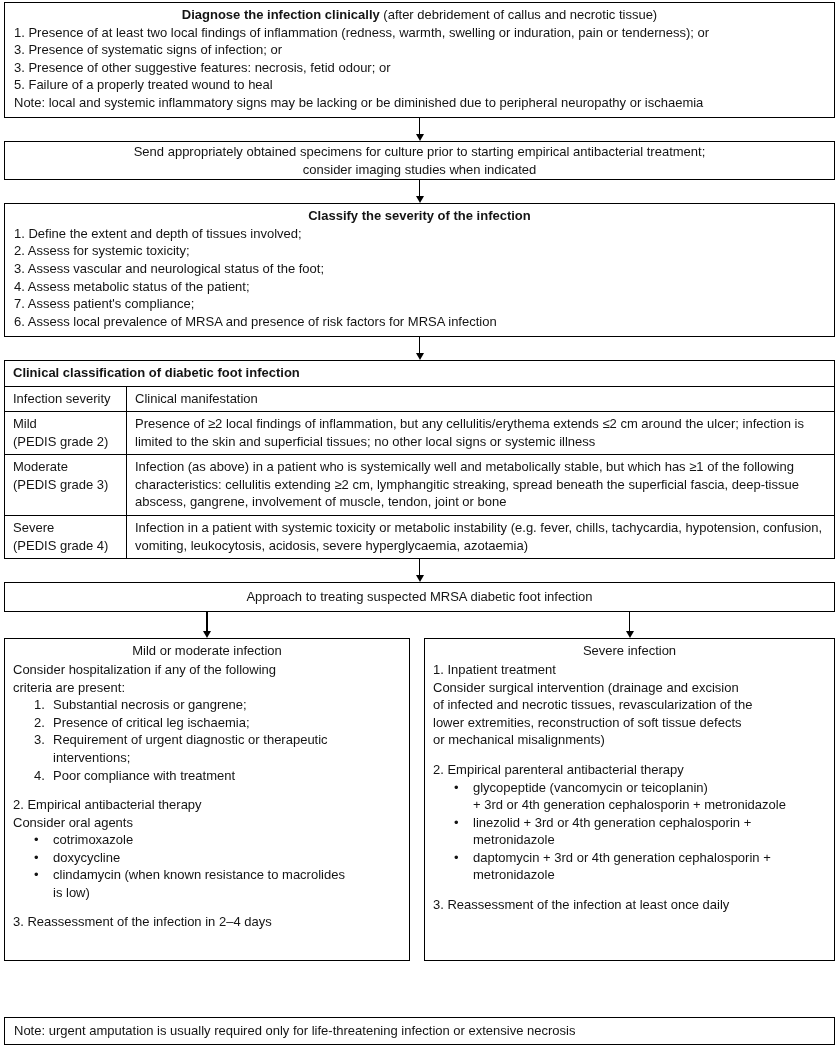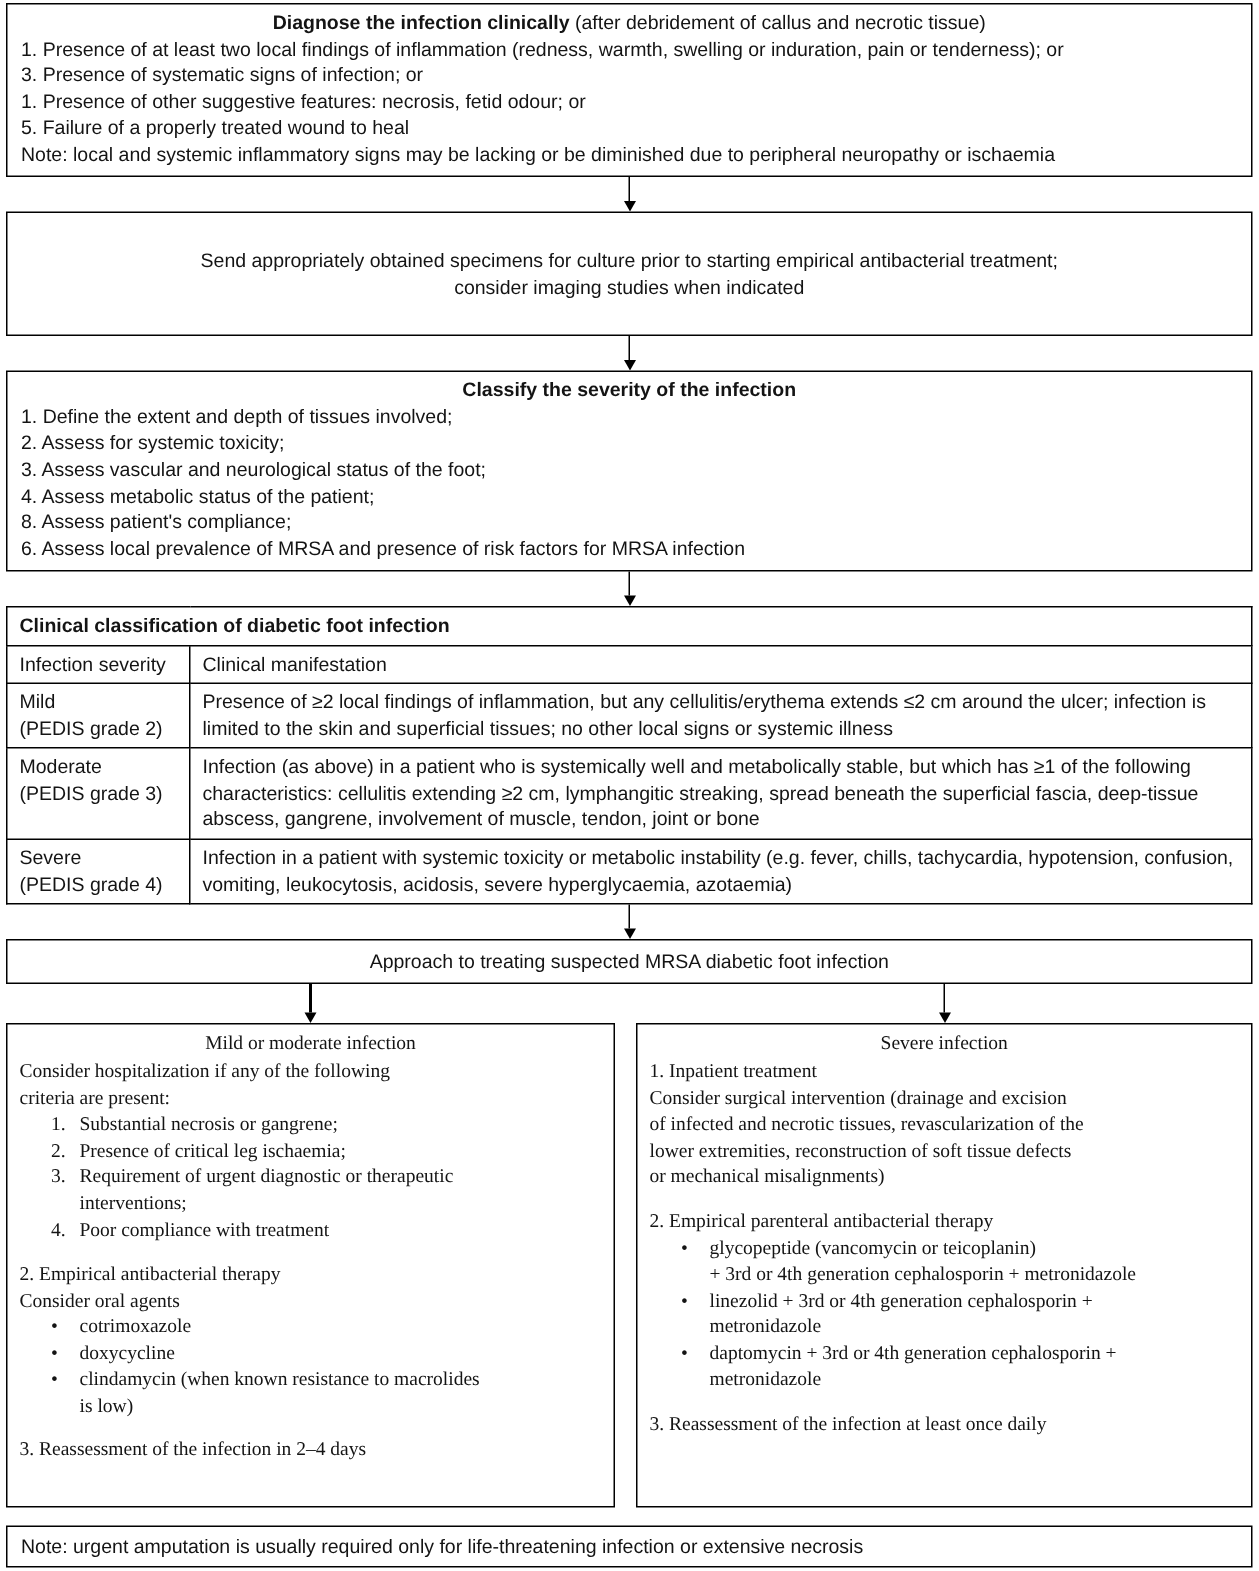--- a/index.html
+++ b/index.html
@@ -12,50 +12,50 @@
   .b{font-weight:700;}
   .line,.p{white-space:pre-line;}
   .li{display:flex;padding-left:21px;}
   .li .marker{flex:0 0 19px;}
   .li .litext{flex:1;white-space:pre-line;}
   .gap{height:12px;}
   .arrow-row{height:23px;display:flex;justify-content:center;flex:none;}
   .arrow{width:14px;display:flex;flex-direction:column;align-items:center;}
   .arrow .shaft{flex:1;width:1.6px;background:#000;}
   .arrow .head{width:0;height:0;border-left:4.5px solid transparent;border-right:4.5px solid transparent;border-top:7px solid #000;}
-  .specimens{padding:23px 10px;text-align:center;white-space:pre-line;}
+  .specimens{padding:1px 10px;text-align:center;white-space:pre-line;}
   .approach{padding:5px 10px;text-align:center;flex:none;}
   table.cls{border-collapse:collapse;width:100%;table-layout:fixed;}
   table.cls td{border:1.6px solid #000;padding:3px 8px 4px;vertical-align:top;white-space:pre-line;text-align:left;}
   td.cls-title{font-weight:700;text-align:center;white-space:normal;}
   .branch-row{display:flex;height:26px;flex:none;}
   .bcol-left{width:406px;display:flex;justify-content:center;}
   .bcol-gap{width:14px;}
   .bcol-right{flex:1;display:flex;justify-content:center;}
   .columns{display:flex;height:323px;flex:none;align-items:stretch;}
   .col-box-left{width:406px;}
   .col-box-right{flex:1;margin-left:14px;}
-  .col-box{padding:3px 8px 0;overflow:hidden;font-family:Liberation Serif, serif;}
+  .col-box{padding:3px 8px 0;overflow:hidden;}
   .col-title{text-align:center;margin-bottom:2px;}
   .note-spacer{flex:1;}
   .note-box{padding:4px 9px;flex:none;}
 </style>
 </head>
 <body>
 
 <div class="page">
 
   <div class="box section-pad">
     <div class="title-line">
       <span class="b">Diagnose the infection clinically</span><span> (after debridement of callus and necrotic tissue)</span>
     </div>
     <div>
         <div class="line">1. Presence of at least two local findings of inflammation (redness, warmth, swelling or induration, pain or tenderness); or</div>
         <div class="line">3. Presence of systematic signs of infection; or</div>
-        <div class="line">1. Presence of other suggestive features: necrosis, fetid odour; or</div>
+        <div class="line">3. Presence of other suggestive features: necrosis, fetid odour; or</div>
         <div class="line">5. Failure of a properly treated wound to heal</div>
         <div class="line">Note: local and systemic inflammatory signs may be lacking or be diminished due to peripheral neuropathy or ischaemia</div>
       </div>
   </div>
 
   <div class="arrow-row">
     <div class="arrow">
         <div class="shaft"></div>
         <div class="head"></div>
       </div>
@@ -71,21 +71,21 @@
       </div>
   </div>
 
   <div class="box section-pad">
     <div class="title-line b">Classify the severity of the infection</div>
     <div>
         <div class="line">1. Define the extent and depth of tissues involved;</div>
         <div class="line">2. Assess for systemic toxicity;</div>
         <div class="line">3. Assess vascular and neurological status of the foot;</div>
         <div class="line">4. Assess metabolic status of the patient;</div>
-        <div class="line">8. Assess patient's compliance;</div>
+        <div class="line">7. Assess patient's compliance;</div>
         <div class="line">6. Assess local prevalence of MRSA and presence of risk factors for MRSA infection</div>
       </div>
   </div>
 
   <div class="arrow-row">
     <div class="arrow">
         <div class="shaft"></div>
         <div class="head"></div>
       </div>
   </div>

